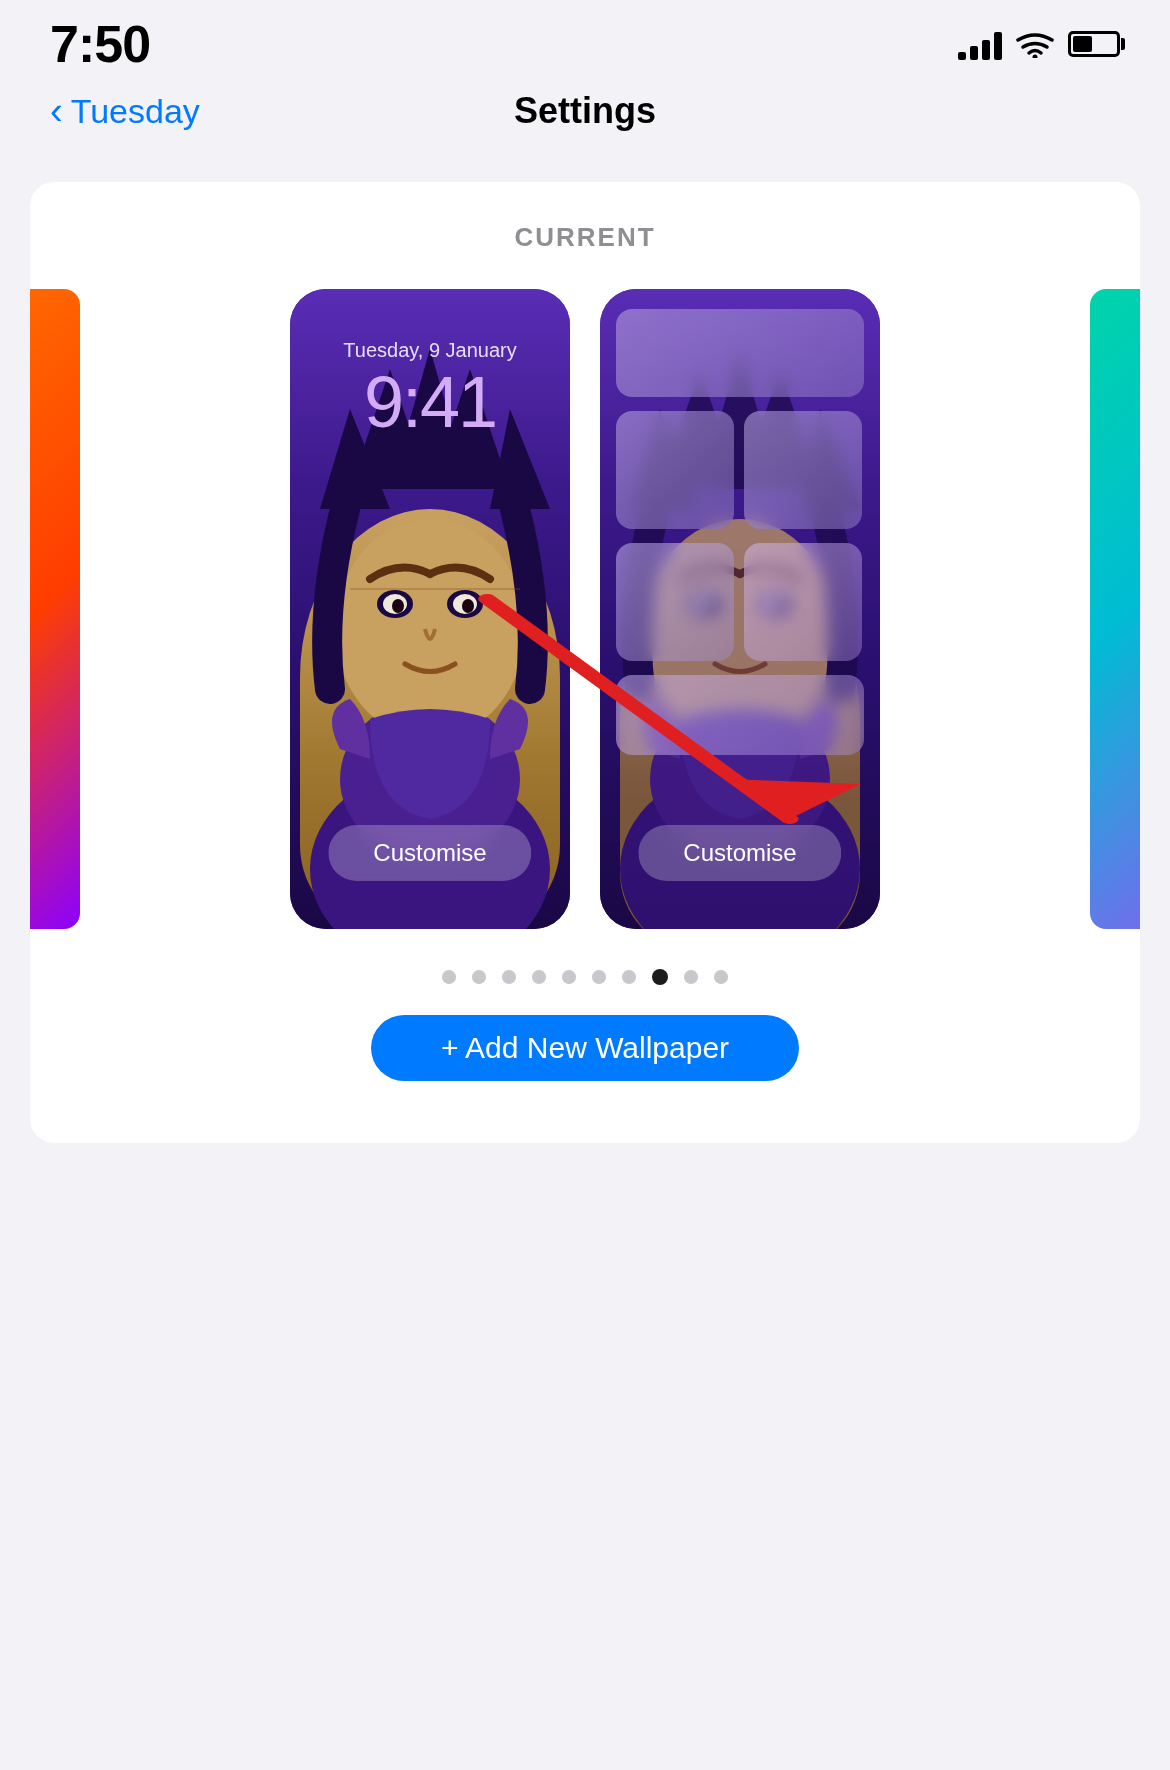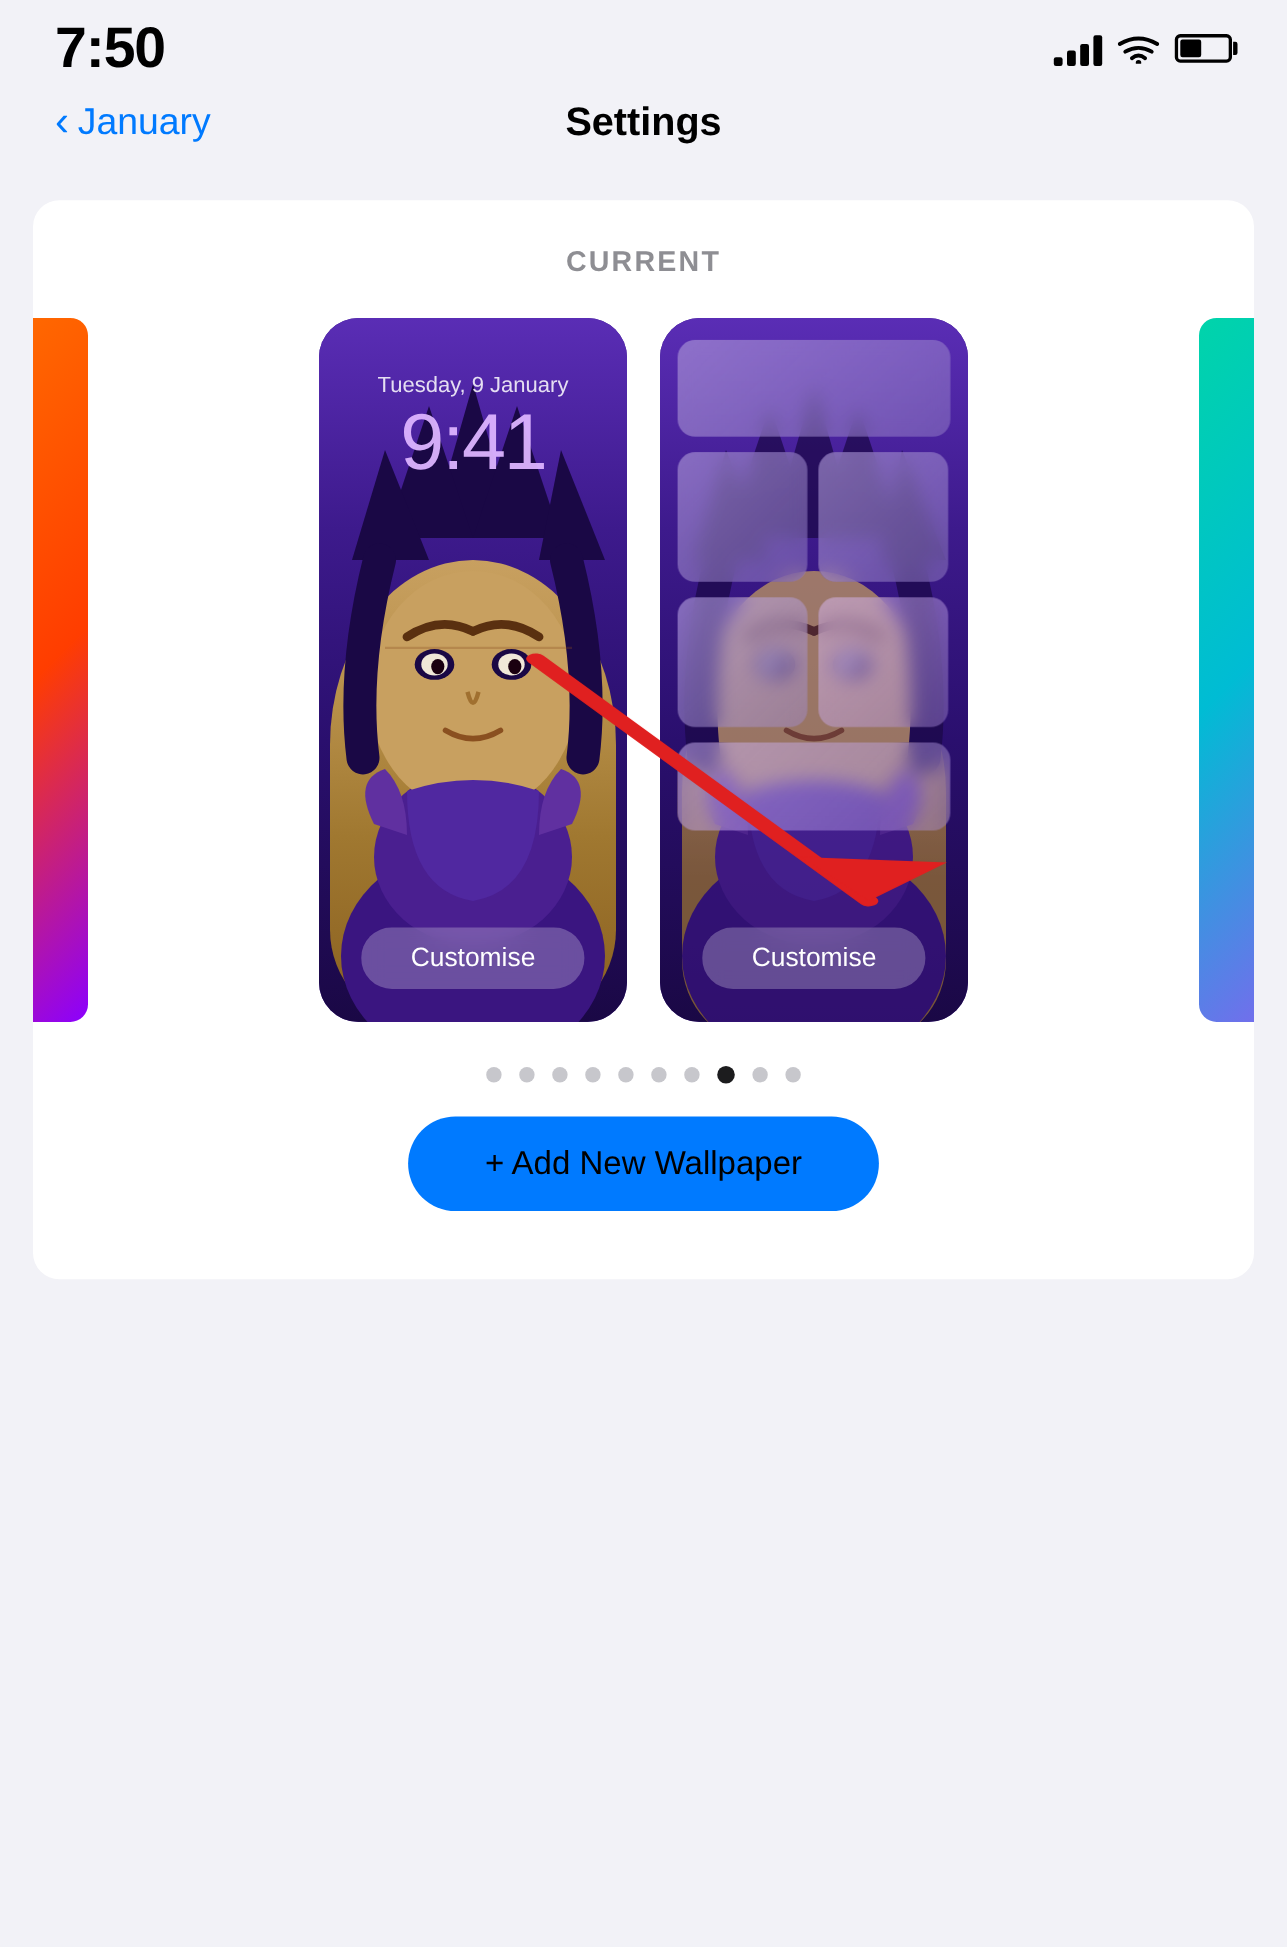--- a/index.html
+++ b/index.html
@@ -235,21 +235,21 @@
     .lock-time {
       font-size: 72px;
       font-weight: 300;
       color: rgba(220,180,255,0.95);
       letter-spacing: -2px;
       line-height: 1;
     }
 
     .customise-btn {
       position: absolute;
-      bottom: 30px;
+      bottom: 48px;
       left: 50%;
       transform: translateX(-50%);
       background: rgba(255,255,255,0.25);
       color: #fff;
       border: none;
       border-radius: 50px;
       padding: 14px 45px;
       font-size: 24px;
       font-weight: 500;
       cursor: pointer;
@@ -349,24 +349,24 @@
       background: #1c1c1e;
       width: 16px;
       height: 16px;
     }
 
     
     .add-wallpaper-btn {
       display: block;
       margin: 12px auto;
       background: #007aff;
-      color: #000000;
+      color: #ffffff;
       border: none;
       border-radius: 50px;
-      padding: 26px 70px;
+      padding: 16px 70px;
       font-size: 30px;
       font-weight: 500;
       cursor: pointer;
       letter-spacing: 0;
     }
 
     
     .red-arrow-svg {
       position: absolute;
       top: 0;
@@ -397,21 +397,21 @@
     </svg>
     <div class="battery-icon">
       <div class="battery-fill"></div>
     </div>
   </div>
 </div>
 
 <div class="nav-bar">
   <div class="nav-back">
     <span class="nav-chevron">‹</span>
-    <span class="nav-back-label">January</span>
+    <span class="nav-back-label">Tuesday</span>
   </div>
   <span class="nav-title">Settings</span>
 </div>
 
 <div class="content">
   <div class="wallpaper-card">
 
     <div class="section-label">CURRENT</div>
 
     <div class="previews-row">

